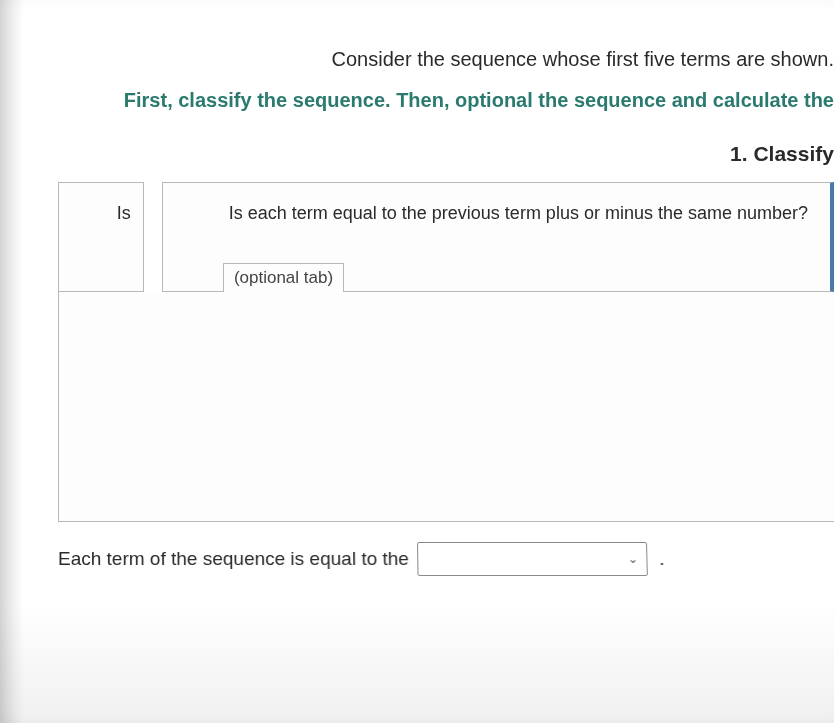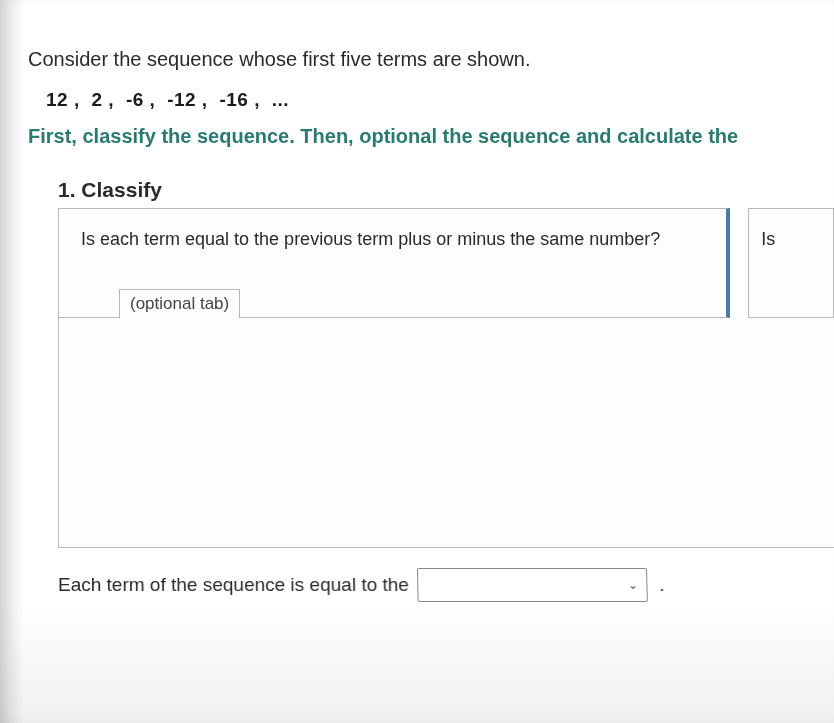--- a/index.html
+++ b/index.html
@@ -15,20 +15,21 @@
       overflow: hidden;
       position: relative;
     }
     .page {
       background: #ffffff;
       width: 100%;
       height: 100%;
       padding: 48px 0 0 28px;
       position: relative;
       box-shadow: inset 8px 0 20px -10px rgba(0,0,0,0.15);
+      text-align: right;
     }
     .intro {
       font-size: 20px;
       color: #2a2a2a;
       margin-bottom: 18px;
       font-weight: 400;
     }
     .sequence {
       font-size: 19px;
       font-weight: 700;
@@ -46,21 +47,21 @@
       margin-bottom: 30px;
       white-space: nowrap;
     }
     .section-container {
       margin-left: 30px;
     }
     .section-title {
       font-size: 21px;
       font-weight: 700;
       color: #2a2a2a;
-      margin-bottom: 6px;
+      margin-bottom: 16px;
     }
     .card-row {
       display: flex;
       gap: 18px;
       margin-bottom: 0;
     }
     .card {
       border: 1px solid #b8b8b8;
       background: #fdfdfd;
       padding: 18px 22px 58px 22px;
@@ -152,41 +153,33 @@
   </style>
 </head>
 <body>
 
 <div class="page">
   <div class="shade-left"></div>
   <div class="shade-bottom"></div>
 
   <p class="intro">Consider the sequence whose first five terms are shown.</p>
 
-  <p class="sequence">
-    <span>12 ,</span>
-    <span>2 ,</span>
-    <span>-6 ,</span>
-    <span>-12 ,</span>
-    <span>-16 ,</span>
-    <span>...</span>
-  </p>
 
   <p class="instruction">First, classify the sequence. Then, optional the sequence and calculate the</p>
 
   <div class="section-container">
     <h2 class="section-title">1. Classify</h2>
 
     <div class="card-row">
+      <div class="card card-right">
+        <div class="card-text">Is</div>
+      </div>
       <div class="card card-left">
         <div class="card-text">Is each term equal to the previous term plus or minus the same number?</div>
         <div class="tab-label">(optional tab)</div>
-      </div>
-      <div class="card card-right">
-        <div class="card-text">Is</div>
       </div>
     </div>
 
     <div class="work-area"></div>
 
     <div class="answer-row">
       <span>Each term of the sequence is equal to the</span>
       <div class="dropdown">
         <span></span>
         <span class="chevron">⌄</span>

